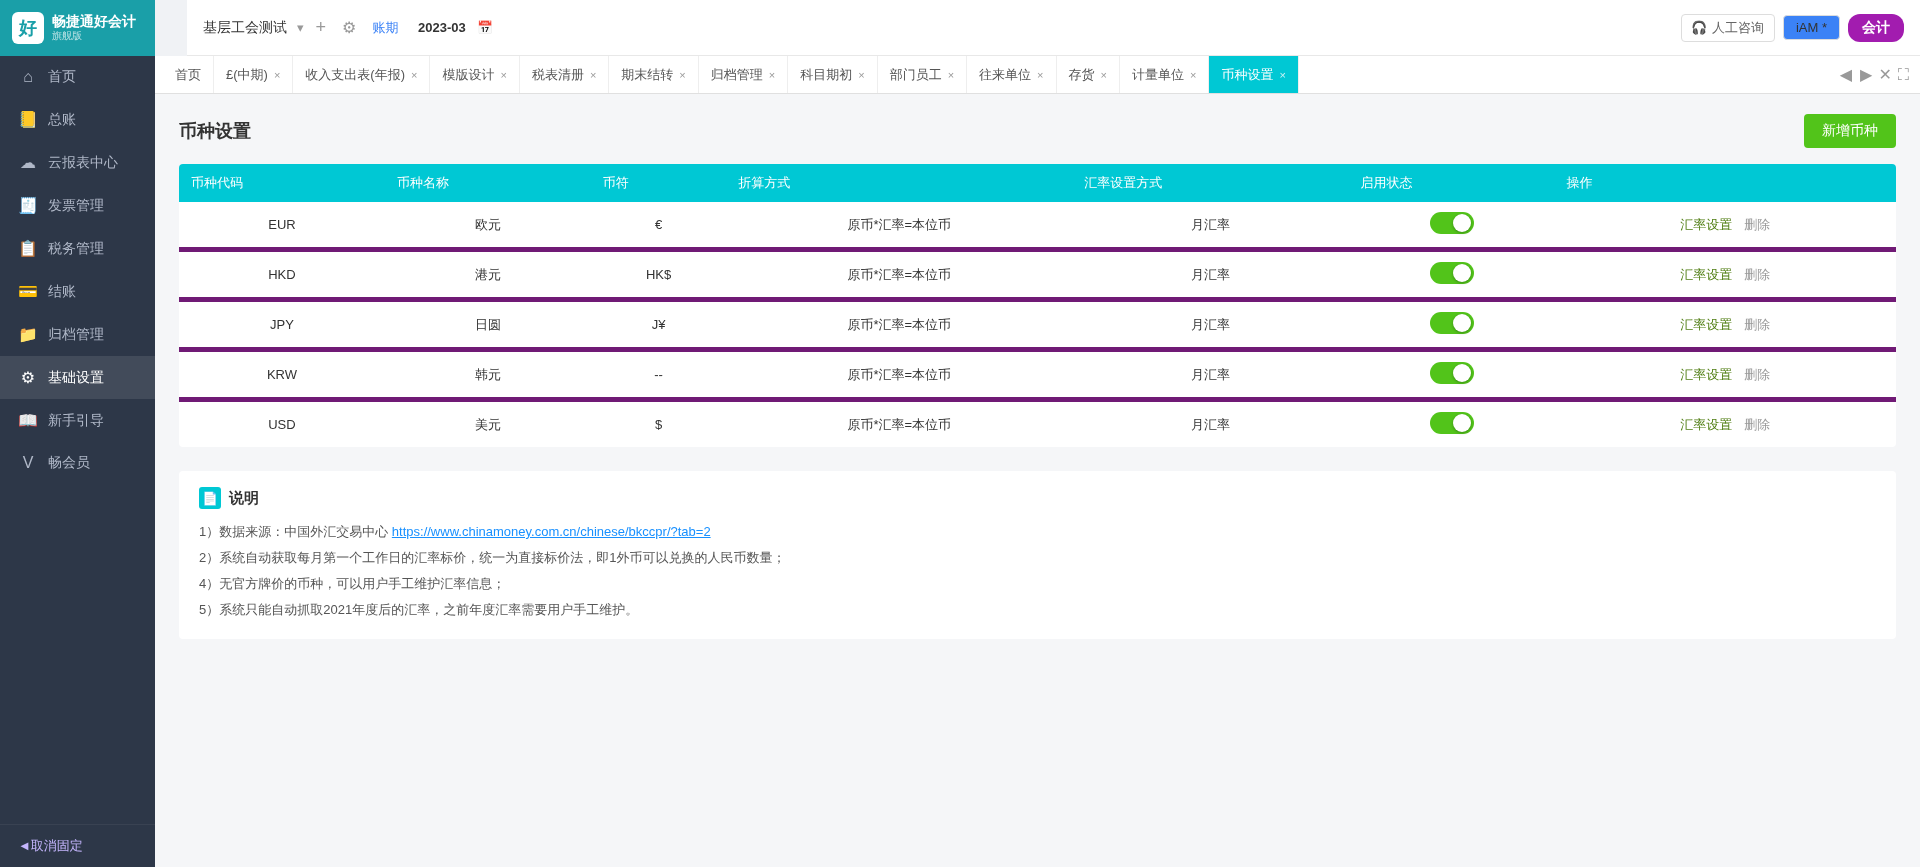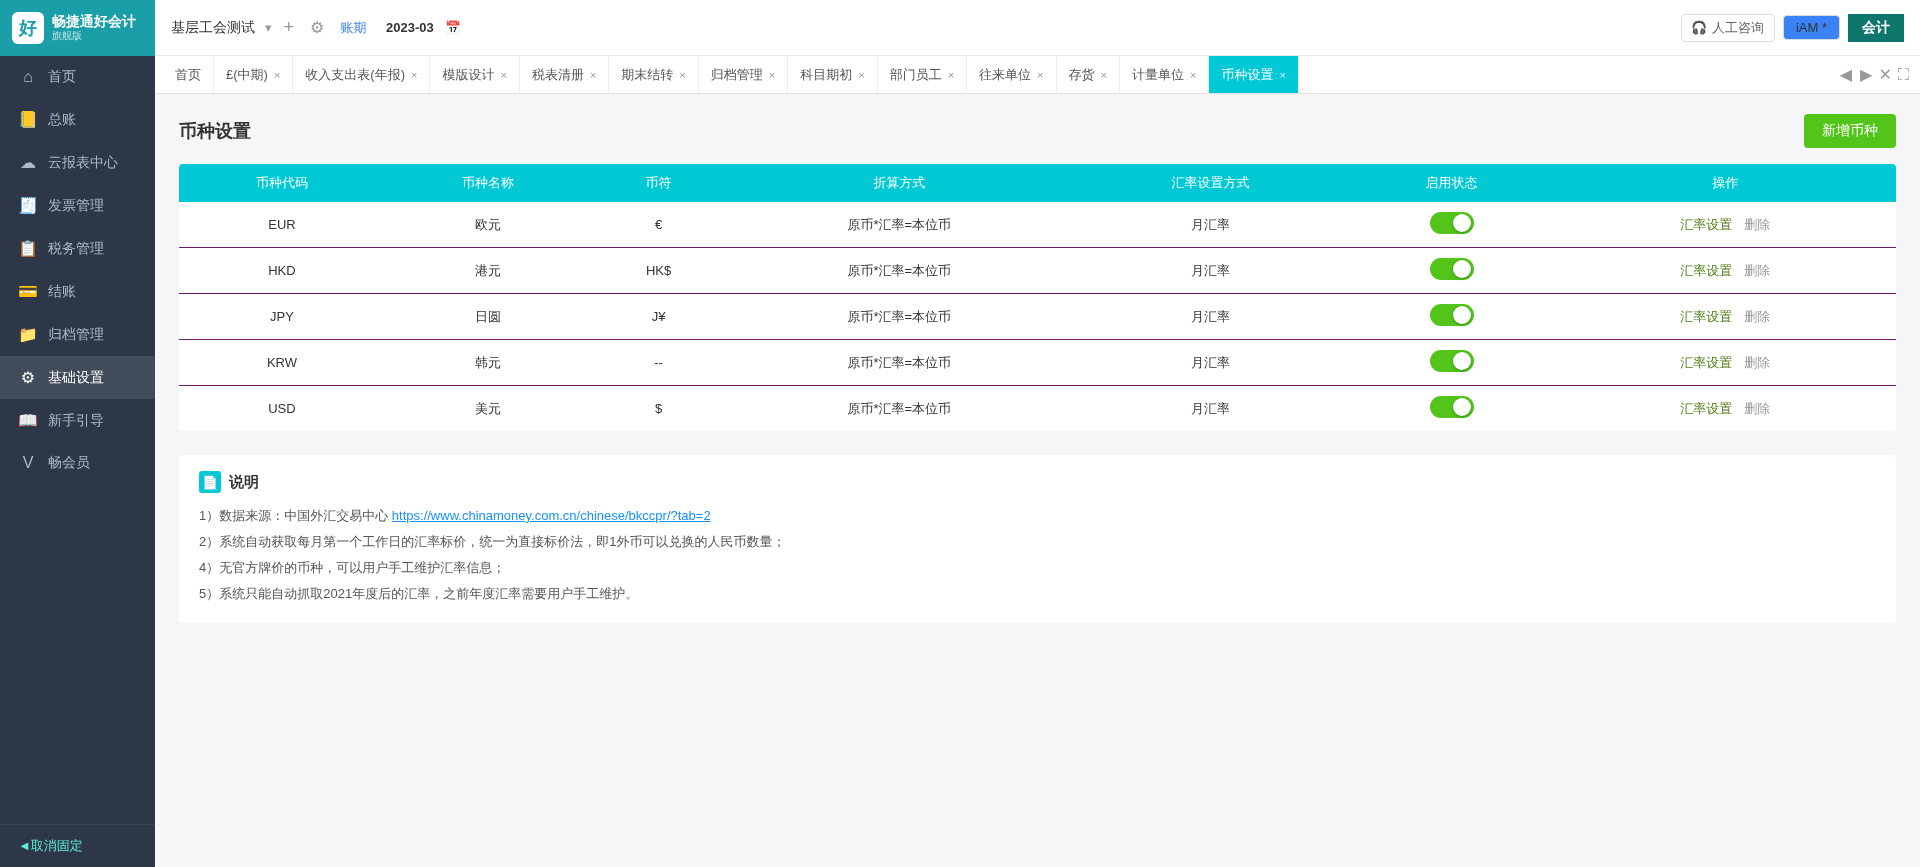--- a/index.html
+++ b/index.html
@@ -37,60 +37,61 @@
       padding: 12px 18px;
       cursor: pointer; color: #b0b8c8;
       font-size: 14px;
       transition: background 0.2s;
     }
     #sidebar .nav-item.active { color: #fff; background: rgba(255,255,255,0.1); }
     #sidebar .nav-item .nav-icon { font-size: 16px; width: 20px; text-align: center; }
     #sidebar .spacer { flex: 1; }
     #sidebar .pin-area {
       padding: 12px 18px;
-      color: #5eead4;
+      color: #c4b5fd;
       font-size: 13px;
       cursor: pointer;
       display: flex; align-items: center; gap: 6px;
       border-top: 1px solid rgba(255,255,255,0.06);
     }
 
     
     #main { flex: 1; display: flex; flex-direction: column; overflow: hidden; }
 
     
     #topbar {
       background: white;
       height: 56px;
       display: flex; align-items: center;
       padding: 0 16px;
       border-bottom: 1px solid #e8e8e8;
       gap: 8px;
+      margin-left: 32px;
     }
     #topbar .company-name { font-size: 14px; color: #333; }
     #topbar .dropdown-btn { color: #999; cursor: pointer; margin-left: 2px; }
     #topbar .add-btn { color: #999; cursor: pointer; font-size: 18px; margin-left: 4px; }
     #topbar .settings-btn { color: #999; cursor: pointer; font-size: 16px; margin: 0 8px; }
     #topbar .period-label { color: #3b82f6; font-size: 13px; }
     #topbar .period-value { color: #333; font-size: 13px; font-weight: bold; }
     #topbar .calendar-icon { color: #1a9fa8; cursor: pointer; margin-left: 4px; }
     #topbar .spacer { flex: 1; }
     #topbar .service-btn {
       display: flex; align-items: center; gap: 4px;
       color: #666; cursor: pointer; font-size: 13px;
       padding: 4px 10px; border: 1px solid #ddd; border-radius: 4px;
     }
     #topbar .account-btn {
       background: #3b82f6; color: #333;
       border: 1px solid #ddd; border-radius: 4px;
       padding: 4px 12px; cursor: pointer; font-size: 13px;
     }
     #topbar .user-btn {
-      background: #0f766e; color: white;
-      border: none; border-radius: 0;
+      background: #a21caf; color: white;
+      border: none; border-radius: 12px;
       padding: 5px 14px; cursor: pointer; font-size: 14px; font-weight: bold;
     }
 
     
     #tabbar {
       background: white;
       border-bottom: 1px solid #e0e0e0;
       display: flex; align-items: center;
       padding: 0 8px;
       height: 38px;
@@ -152,24 +153,24 @@
       overflow: hidden;
     }
     .data-table thead tr {
       background: #00c8d4;
     }
     .data-table thead th {
       color: white;
       padding: 10px 12px;
       font-weight: normal;
       font-size: 13px;
-      text-align: center;
+      text-align: left;
     }
     .data-table tbody tr {
-      border-bottom: 1px solid #701a75;
+      border-bottom: 5px solid #701a75;
     }
     .data-table tbody tr:last-child { border-bottom: none; }
     .data-table tbody td {
       padding: 10px 12px;
       text-align: center;
       color: #333;
       font-size: 13px;
     }
 
     

